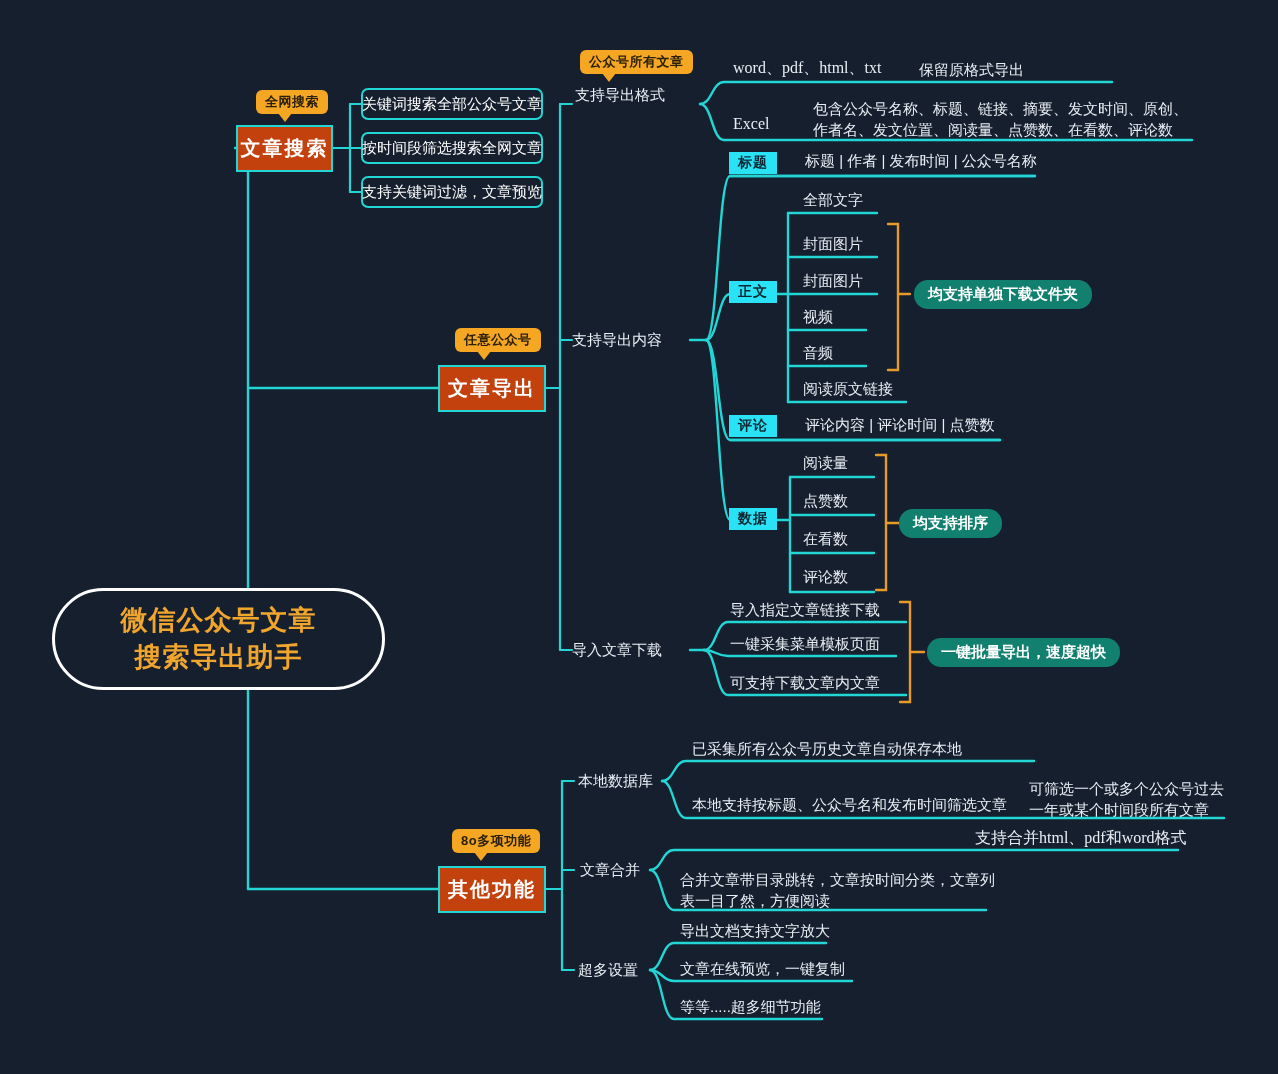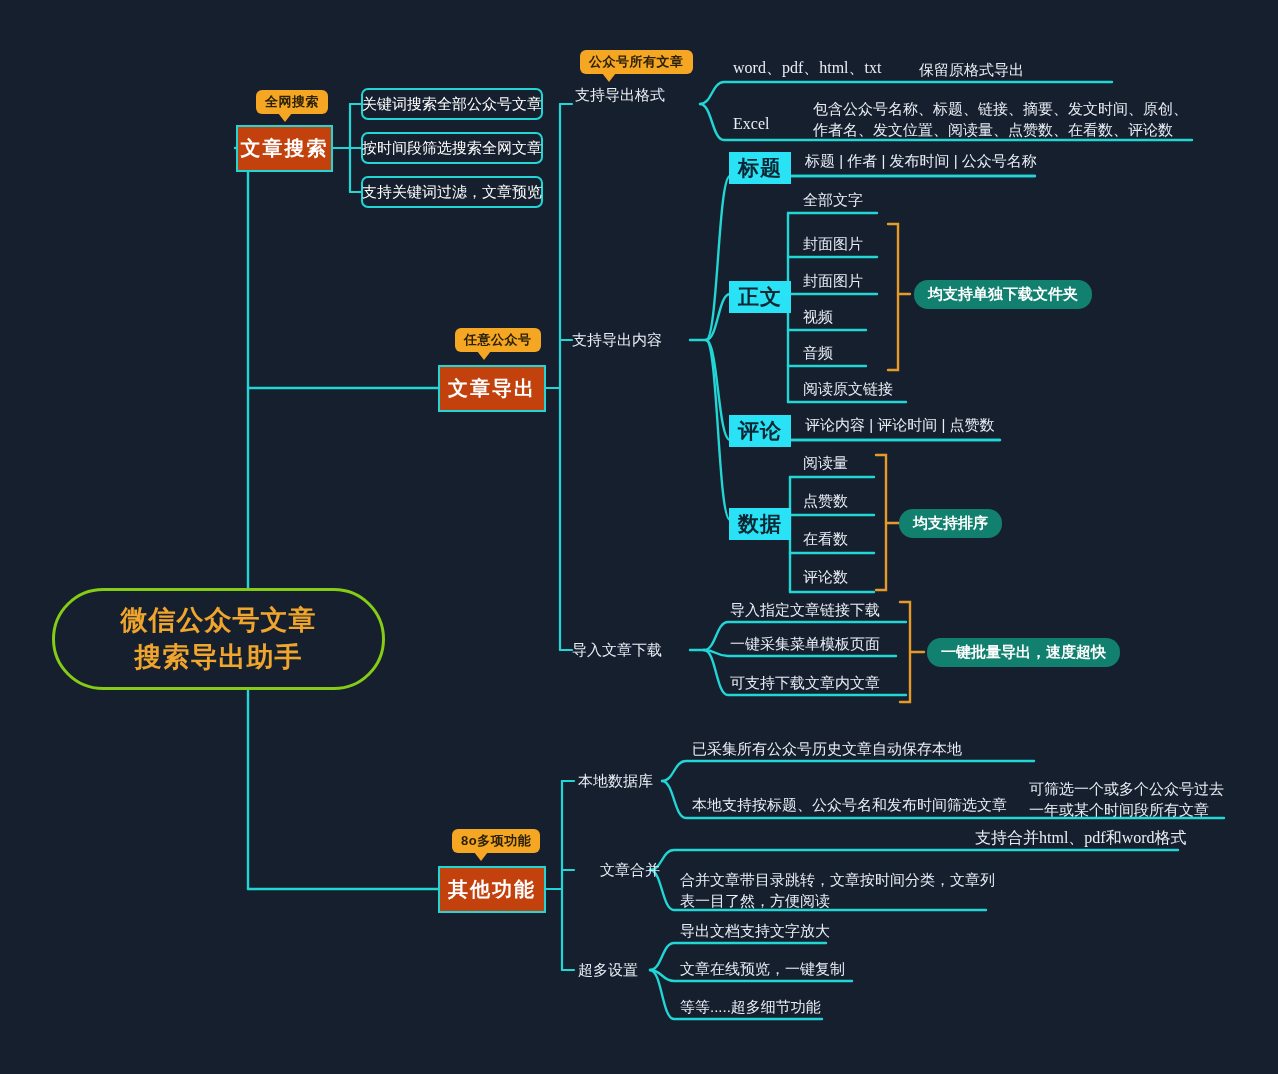--- a/index.html
+++ b/index.html
@@ -8,21 +8,21 @@
     font-family:"Liberation Sans","DejaVu Sans",sans-serif;
     background:#161f2e;position:relative;
   }
   #canvas{position:absolute;left:0;top:0;width:1278px;height:1074px;}
   svg.links{position:absolute;left:0;top:0;width:1278px;height:1074px;pointer-events:none;}
 
   
   .node{position:absolute;box-sizing:border-box;}
 
   .center-node{
-    border:3px solid #84cc16;border-radius:60px;
+    border:3px solid #ffffff;border-radius:60px;
     color:#f0a52c;font-weight:bold;font-size:27px;line-height:37px;
     text-align:center;display:flex;align-items:center;justify-content:center;
     background:#161f2e;letter-spacing:1px;
   }
   .center-node span{display:block;}
 
   .main-node{
     border:2px solid #22d6d6;background:#c2410c;
     color:#ffffff;font-weight:bold;font-size:20px;
     display:flex;align-items:center;justify-content:center;letter-spacing:2px;
@@ -46,21 +46,21 @@
     justify-content:center;padding:0 10px;white-space:nowrap;
   }
 
   .plain{
     color:#e9eef5;font-size:15px;white-space:nowrap;
     display:flex;align-items:center;
   }
   .plain.multi{display:block;line-height:21px;}
 
   .tag{
-    background:#2ae2f5;color:#0c2733;font-size:21px;font-weight:bold;
+    background:#2ae2f5;color:#0c2733;font-size:14px;font-weight:bold;
     padding:2px 9px;display:inline-flex;align-items:center;
     white-space:nowrap;letter-spacing:1px;
   }
 
   .pill{
     background:#12806f;color:#ffffff;font-size:15px;font-weight:bold;
     border-radius:14px;padding:6px 14px;white-space:nowrap;
     display:flex;align-items:center;justify-content:center;
   }
 
@@ -319,21 +319,21 @@
     <span>已采集所有公众号历史文章自动保存本地</span>
   </div>
   <div class="node plain" style="left:692px;top:794px;height:22px;">
     <span>本地支持按标题、公众号名和发布时间筛选文章</span>
   </div>
   <div class="node plain multi" style="left:1029px;top:778px;">
     <div>可筛选一个或多个公众号过去</div>
     <div>一年或某个时间段所有文章</div>
   </div>
 
-  <div class="node plain" style="left:600px;top:859px;height:22px;">
+  <div class="node plain" style="left:580px;top:859px;height:22px;">
     <span>文章合并</span>
   </div>
   <div class="node plain seri" style="left:975px;top:827px;height:22px;font-size:16px;">
     <span>支持合并html、pdf和word格式</span>
   </div>
   <div class="node plain multi" style="left:680px;top:869px;">
     <div>合并文章带目录跳转，文章按时间分类，文章列</div>
     <div>表一目了然，方便阅读</div>
   </div>
 

